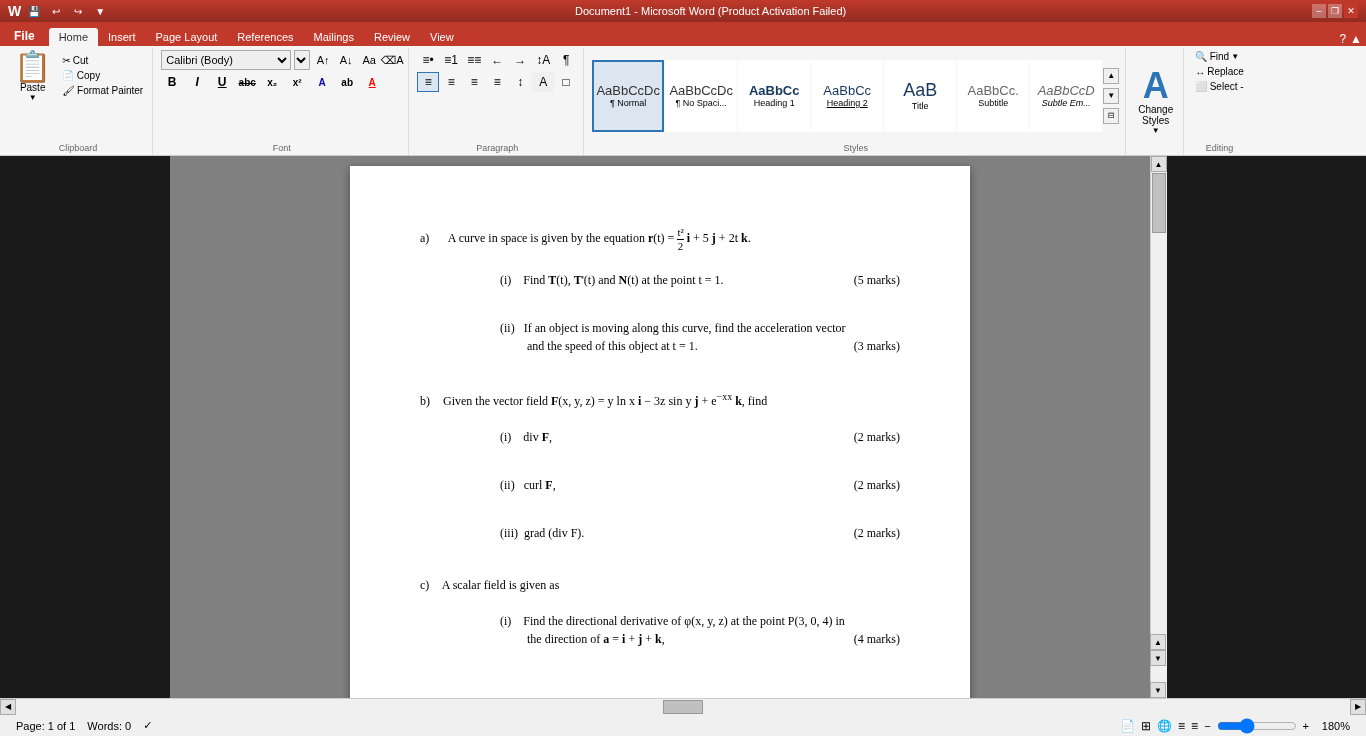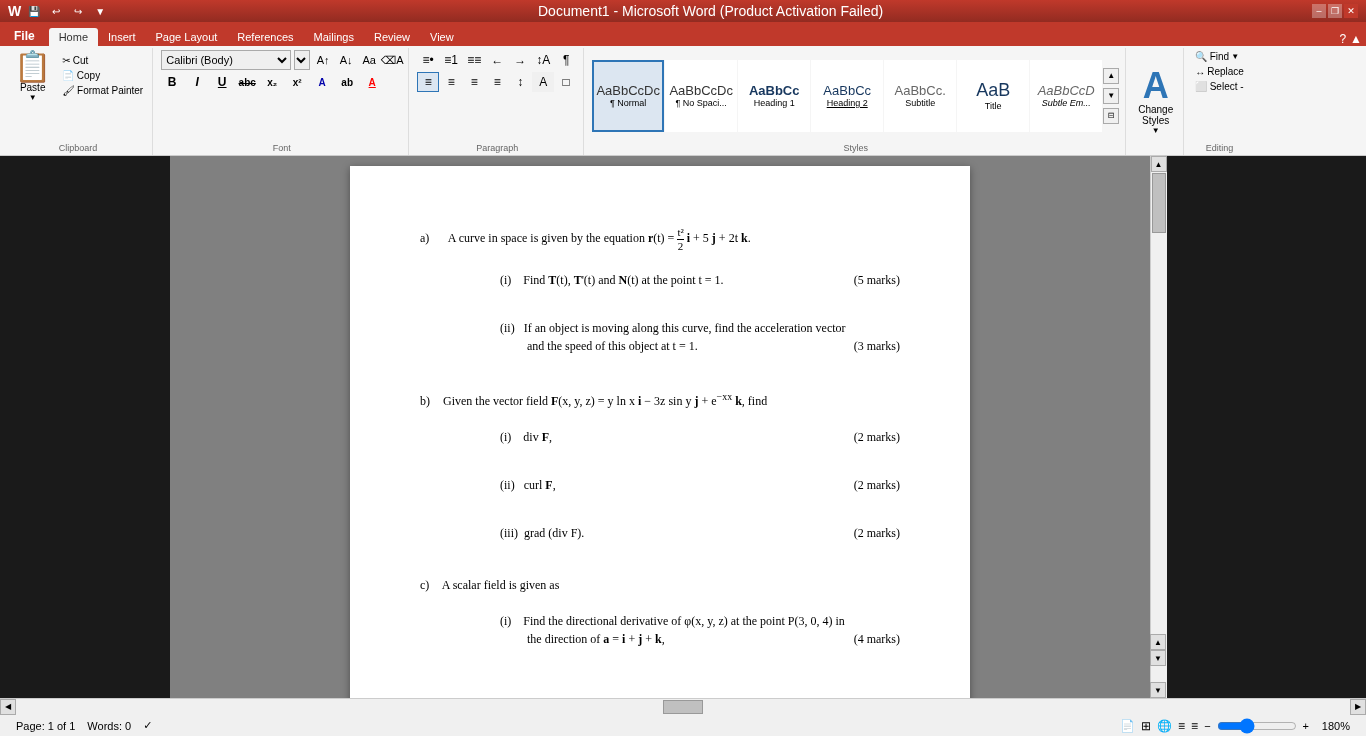--- a/index.html
+++ b/index.html
@@ -9,21 +9,21 @@
     .title-bar {
       height: 22px;
       background: linear-gradient(to bottom, #c0392b, #922b21);
       display: flex;
       align-items: center;
       justify-content: space-between;
       padding: 0 8px;
       color: white;
     }
     .title-bar-left { display: flex; align-items: center; gap: 4px; }
-    .title-bar-center { font-size: 14px; font-weight: normal; flex: 1; text-align: center; }
+    .title-bar-center { font-size: 11px; font-weight: normal; flex: 1; text-align: center; }
     .title-bar-controls { display: flex; gap: 2px; }
     .title-bar-btn { width: 14px; height: 14px; background: rgba(255,255,255,0.3); border: none; color: white; font-size: 9px; cursor: pointer; display: flex; align-items: center; justify-content: center; }
 
     
     .ribbon-tabs {
       height: 24px;
       background: #c0392b;
       display: flex;
       align-items: flex-end;
       padding-left: 0;
@@ -324,27 +324,27 @@
         <div style="font-size:13px; color:#17375e; font-weight:bold;">AaBbCc</div>
         <div style="font-size:9px;">Heading 1</div>
       </div>
 
       <div class="style-item">
         <div style="font-size:13px; color:#17375e;">AaBbCc</div>
         <div style="font-size:9px;text-decoration:underline;">Heading 2</div>
       </div>
 
       <div class="style-item">
+        <div style="font-size:18px; color:#17375e;">AaB</div>
+        <div style="font-size:9px;">Title</div>
+      </div>
+
+      <div class="style-item">
         <div style="font-size:13px; color:#666;">AaBbCc.</div>
         <div style="font-size:9px;">Subtitle</div>
-      </div>
-
-      <div class="style-item">
-        <div style="font-size:18px; color:#17375e;">AaB</div>
-        <div style="font-size:9px;">Title</div>
       </div>
 
       <div class="style-item">
         <div style="font-size:13px; color:#666; font-style:italic;">AaBbCcD</div>
         <div style="font-size:9px;font-style:italic;">Subtle Em...</div>
       </div>
 
       <div class="styles-scroll-btn">
         <div class="scroll-arrow">▲</div>
         <div class="scroll-arrow">▼</div>

